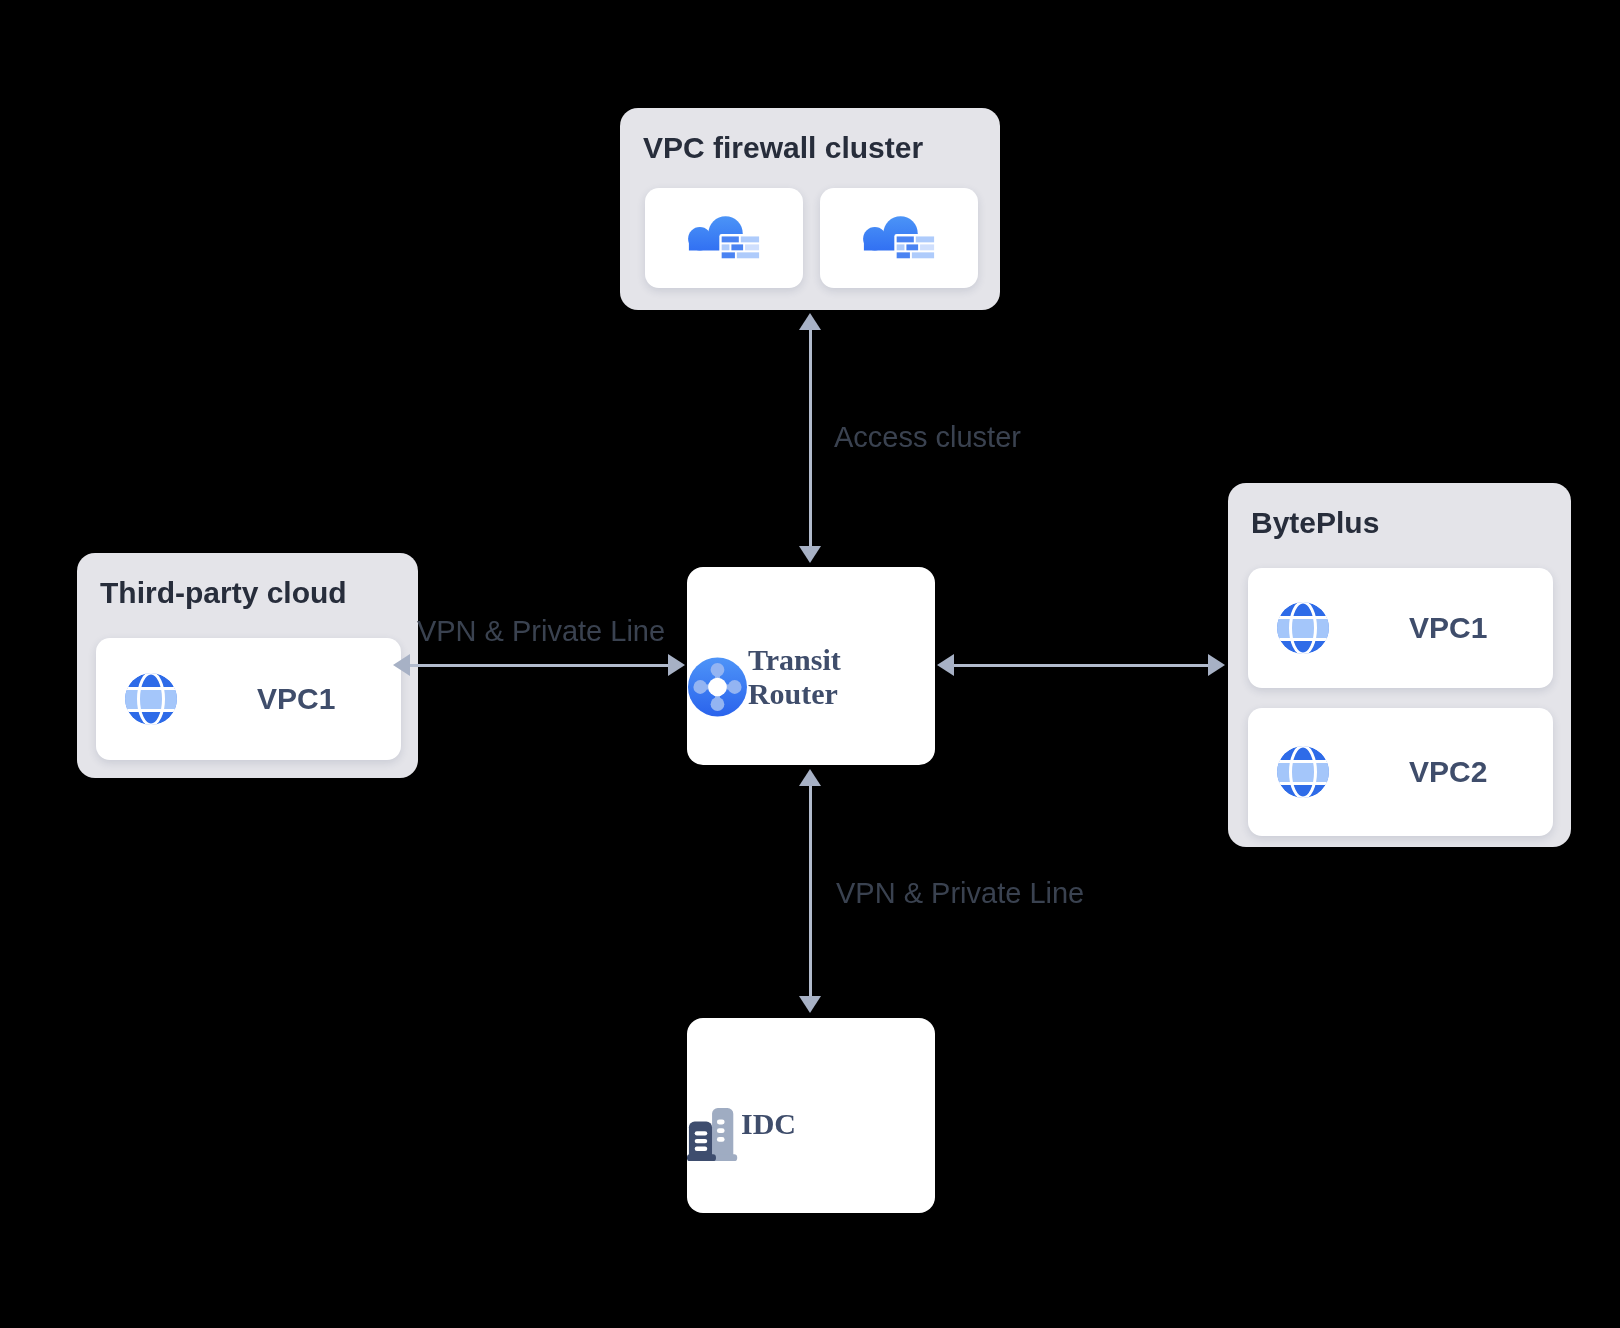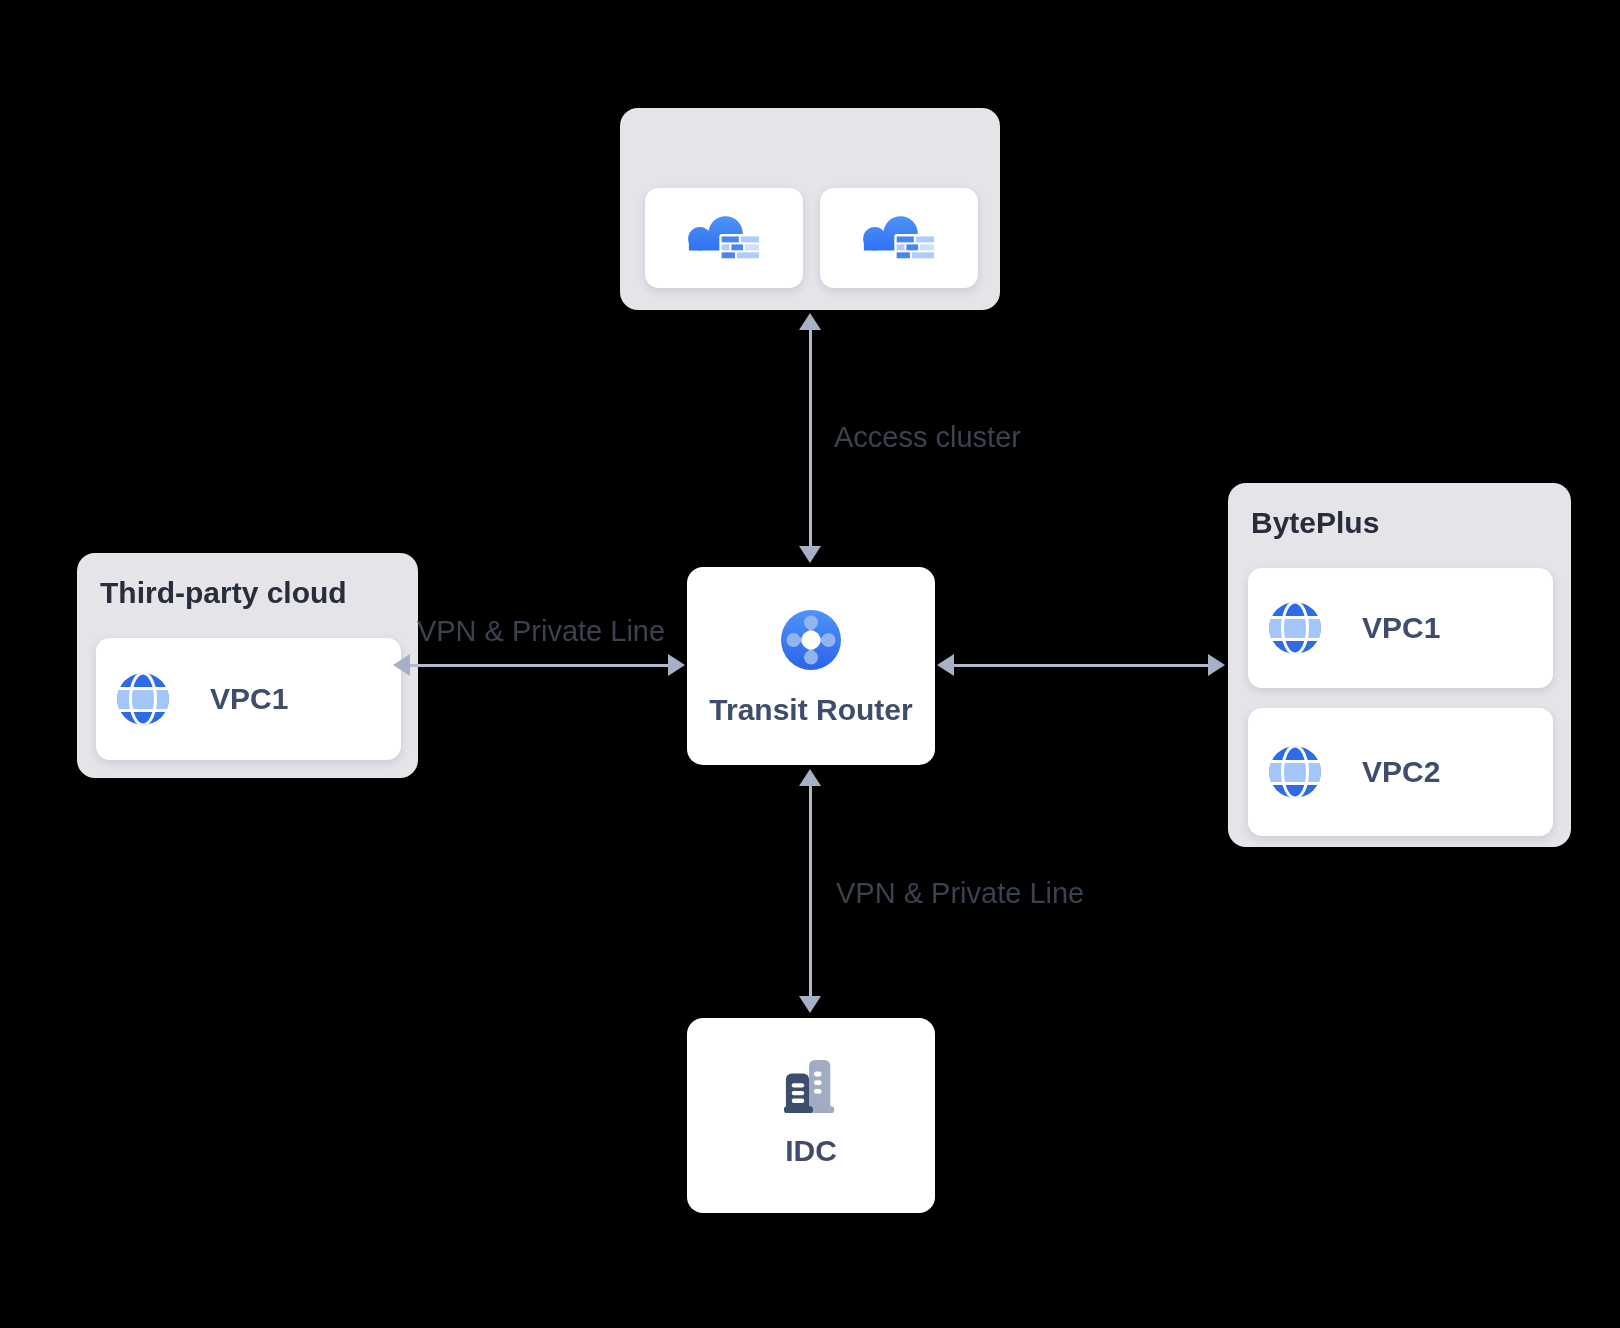--- a/index.html
+++ b/index.html
@@ -29,29 +29,29 @@
     position:absolute;left:23px;top:22px;margin:0;
     font-size:30px;line-height:36px;font-weight:700;color:var(--title);
     white-space:nowrap;
   }
   
   .card{
     position:absolute;background:var(--card);border-radius:14px;
     box-shadow:0 3px 8px rgba(40,55,90,0.14);
   }
   .icon-card{display:flex;align-items:center;justify-content:center;}
-  .vpc-card{display:flex;align-items:center;padding-left:16px;}
+  .vpc-card{display:flex;align-items:center;padding-left:24px;gap:39px;}
   .vpc-card .vpc-label{
     margin-left:36px;font-size:30px;font-weight:700;color:var(--nodelabel);
   }
   
   .node{
     position:absolute;background:var(--card);border-radius:16px;
     box-shadow:0 4px 12px rgba(0,0,0,0.35);
-    display:flex;flex-direction:column;align-items:center;
+    display:flex;align-items:center;font-family:Liberation Serif, serif;
   }
   .node .node-label{
     font-size:30px;font-weight:700;color:var(--nodelabel);line-height:34px;
   }
   
   .arrow{position:absolute;background:var(--arrow);}
   .arrow.v{width:3px;}
   .arrow.h{height:3px;}
   .head{position:absolute;width:0;height:0;border:solid transparent;}
   .head.n{border-width:0 11px 17px 11px;border-bottom-color:var(--arrowhead);left:-9.5px;top:-17px;}
@@ -141,20 +141,21 @@
         <rect x="8" y="34" width="13" height="4.5" rx="2.25"></rect>
         <rect x="8" y="42" width="13" height="4.5" rx="2.25"></rect>
       </g>
     </g>
   </defs>
 </svg>
 
 <div class="canvas">
 
   <section class="panel" style="left:620px;top:108px;width:380px;height:202px;">
+    <h2 class="panel-title">VPC firewall cluster</h2>
     <div class="card icon-card" style="left:25px;top:80px;width:158px;height:100px;">
       <svg width="78" height="46" viewBox="0 0 100 58">
         <use href="#icon-cloud-firewall"></use>
       </svg>
     </div>
     <div class="card icon-card" style="left:200px;top:80px;width:158px;height:100px;">
       <svg width="78" height="46" viewBox="0 0 100 58">
         <use href="#icon-cloud-firewall"></use>
       </svg>
     </div>

